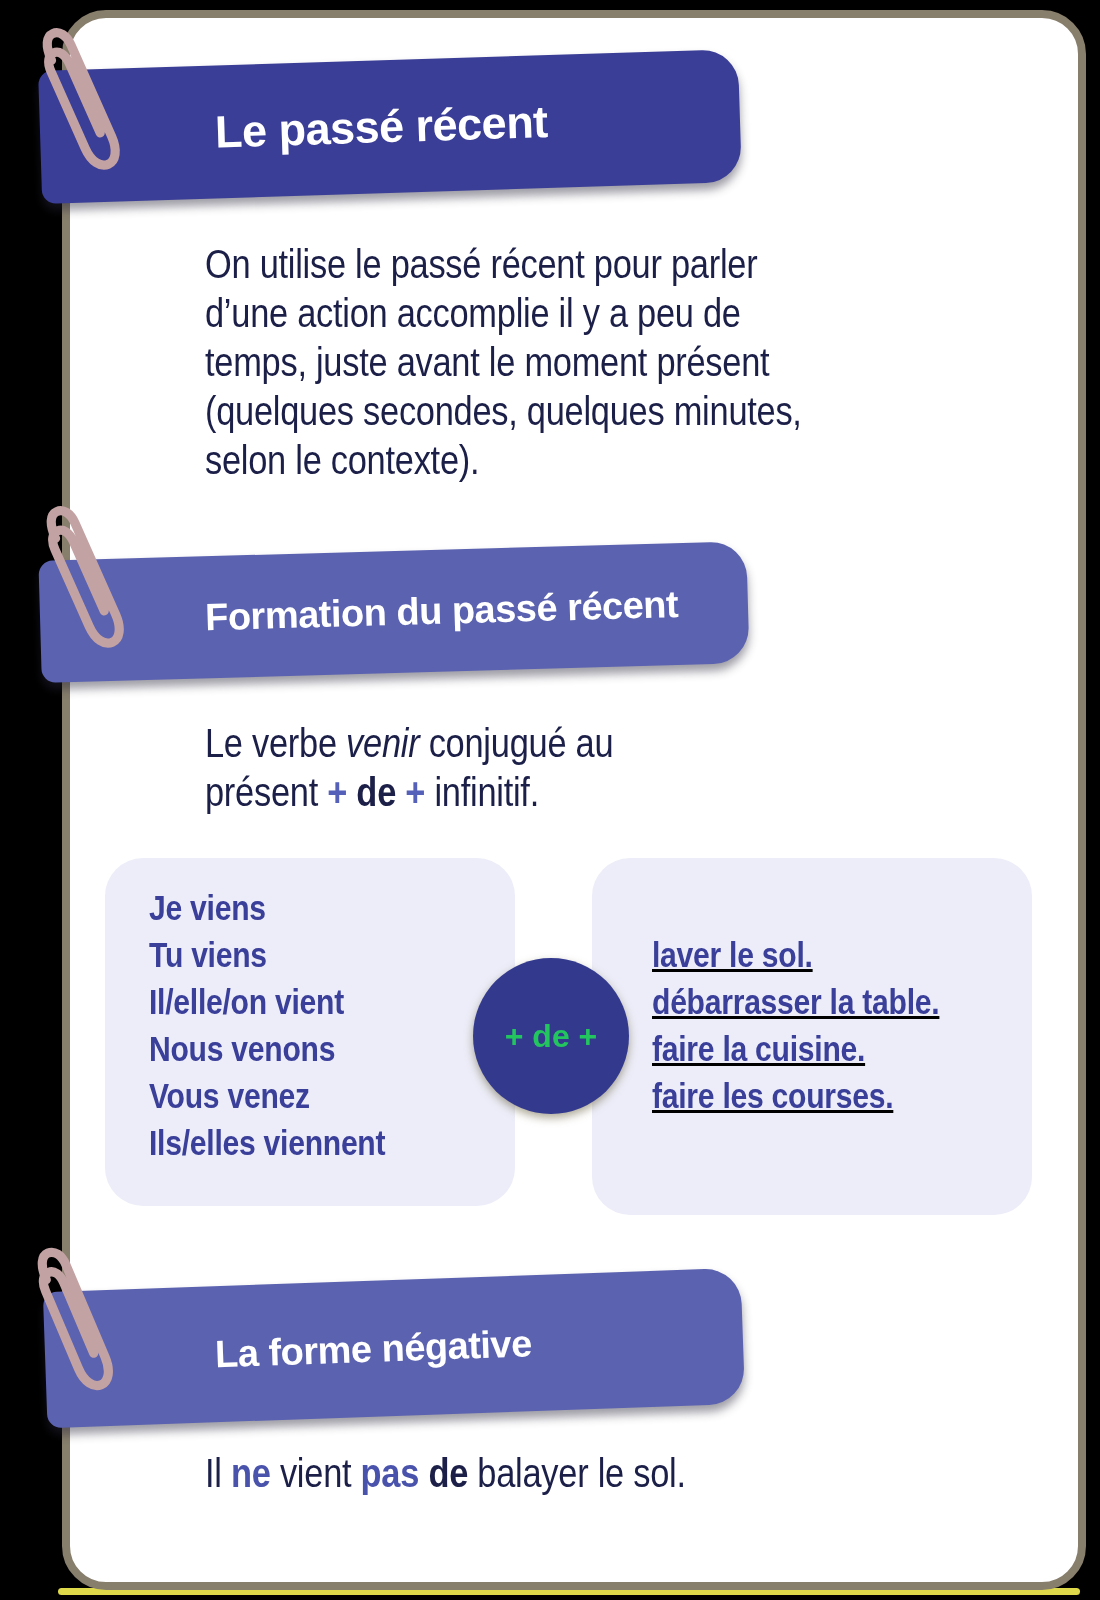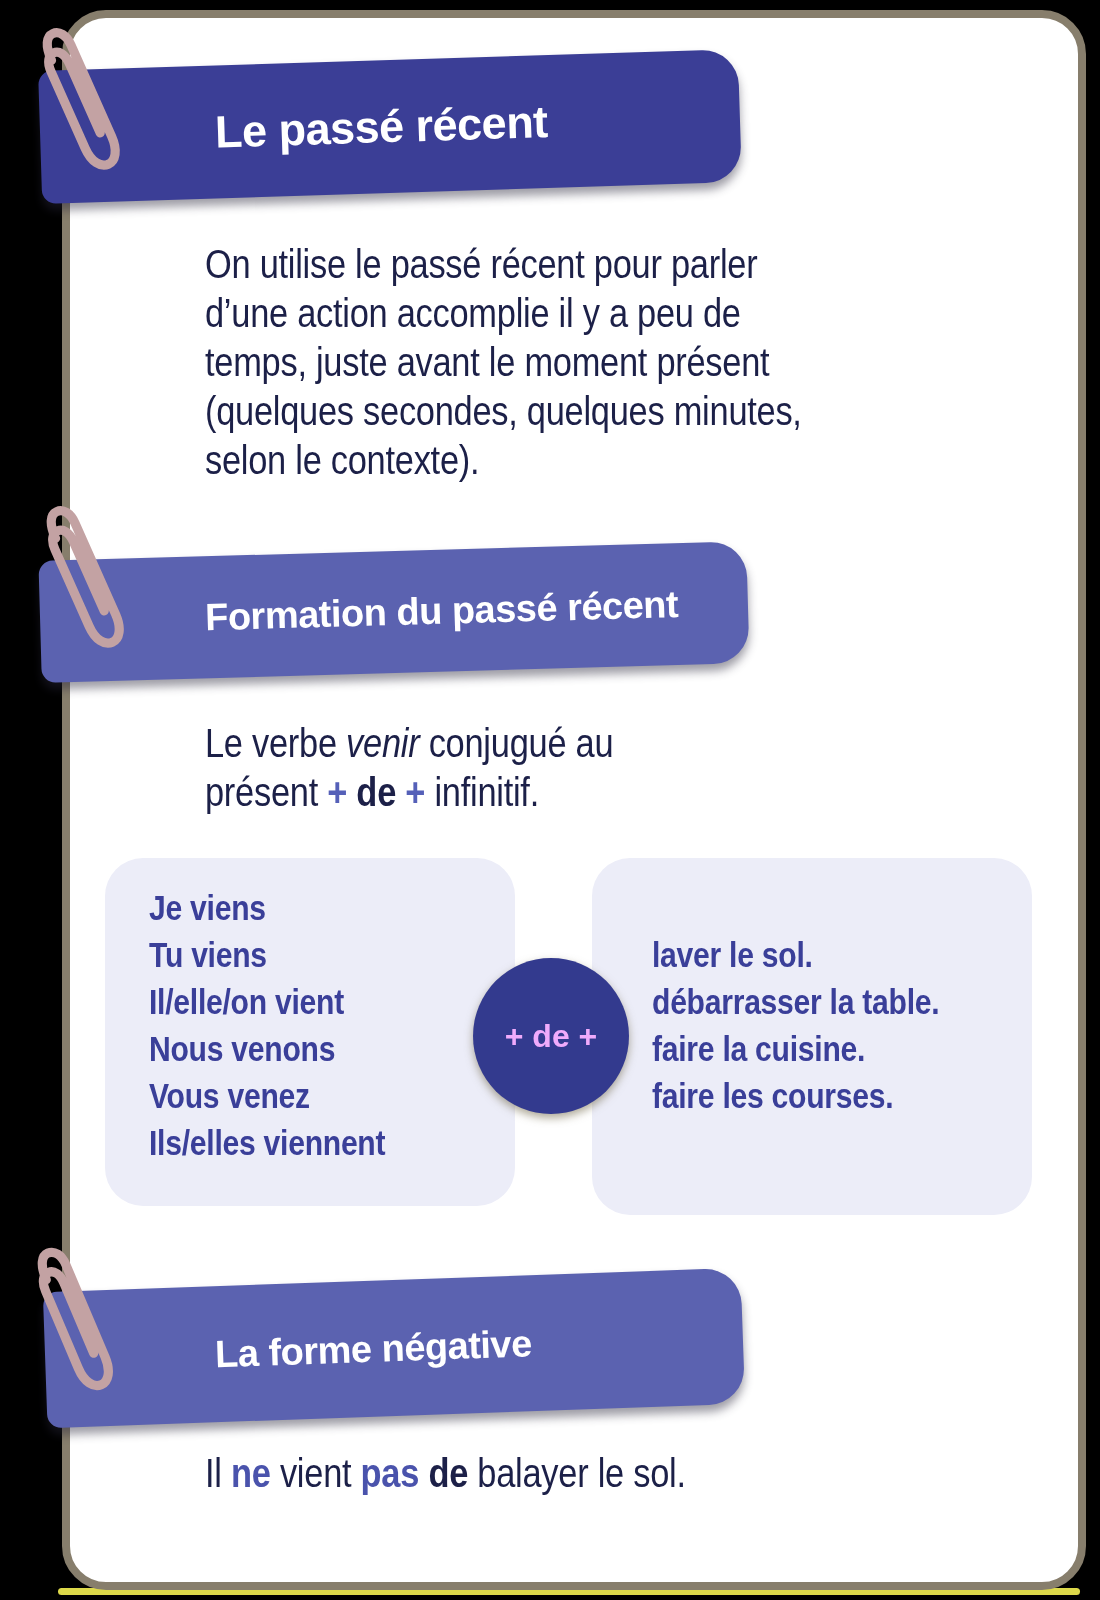--- a/index.html
+++ b/index.html
@@ -27,26 +27,26 @@
   .intro-text{position:absolute;left:205px;top:240px;width:820px;font-size:40px;line-height:49px;
           color:#1c2048;letter-spacing:-0.3px;font-weight:500;}
   .rule-text{position:absolute;left:205px;top:719px;width:600px;font-size:40px;line-height:49px;
           color:#1c2048;letter-spacing:-0.3px;font-weight:500;}
   .rule-text .it{font-style:italic;}
   .plus{color:#5560b8;font-weight:bold;}
   .bold-dark{font-weight:bold;color:#1c2048;}
 
   .panel{position:absolute;background:#ecedf8;border-radius:38px;box-sizing:border-box;}
   .panel--conjugation{left:105px;top:858px;width:410px;height:348px;padding:26px 0 0 44px;}
-  .panel--examples{left:592px;top:858px;width:440px;height:357px;padding:73px 0 0 60px;}
+  .panel--examples{left:592px;top:858px;width:440px;height:357px;padding:73px 0 0 60px;text-decoration:underline;}
   .panel-lines{font-size:35px;line-height:47px;font-weight:600;color:#3a3f99;
           letter-spacing:-0.3px;}
 
   .connector-circle{position:absolute;left:473px;top:958px;width:156px;height:156px;
-          border-radius:50%;background:#333a8e;color:#f0abfc;font-weight:bold;font-size:32px;
+          border-radius:50%;background:#333a8e;color:#22c55e;font-weight:bold;font-size:32px;
           display:flex;align-items:center;justify-content:center;
           box-shadow:0 4px 8px rgba(110,100,70,.55);}
 
   .sentence{position:absolute;left:205px;top:1449px;width:620px;font-size:40px;line-height:49px;
           color:#1c2048;letter-spacing:-0.3px;font-weight:500;}
   .neg{color:#4a53ac;font-weight:bold;}
 
   .clip{position:absolute;width:60px;height:176px;}
   .clip svg{display:block;width:60px;height:176px;}
   .clip--1{left:51px;top:14px;transform:rotate(-24deg);}

